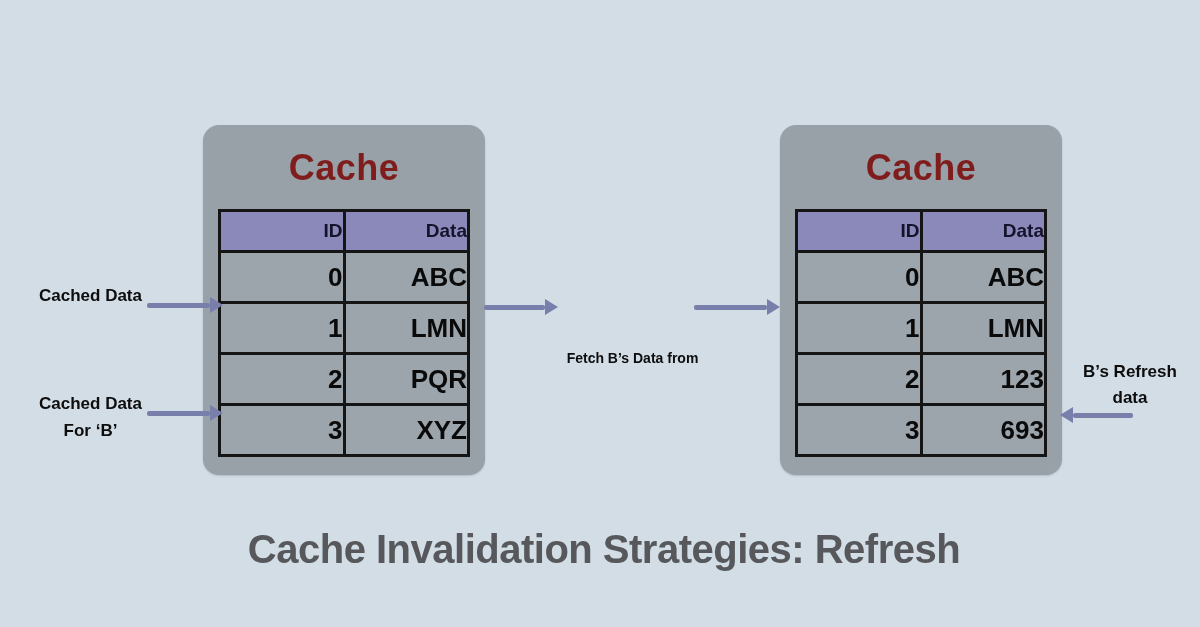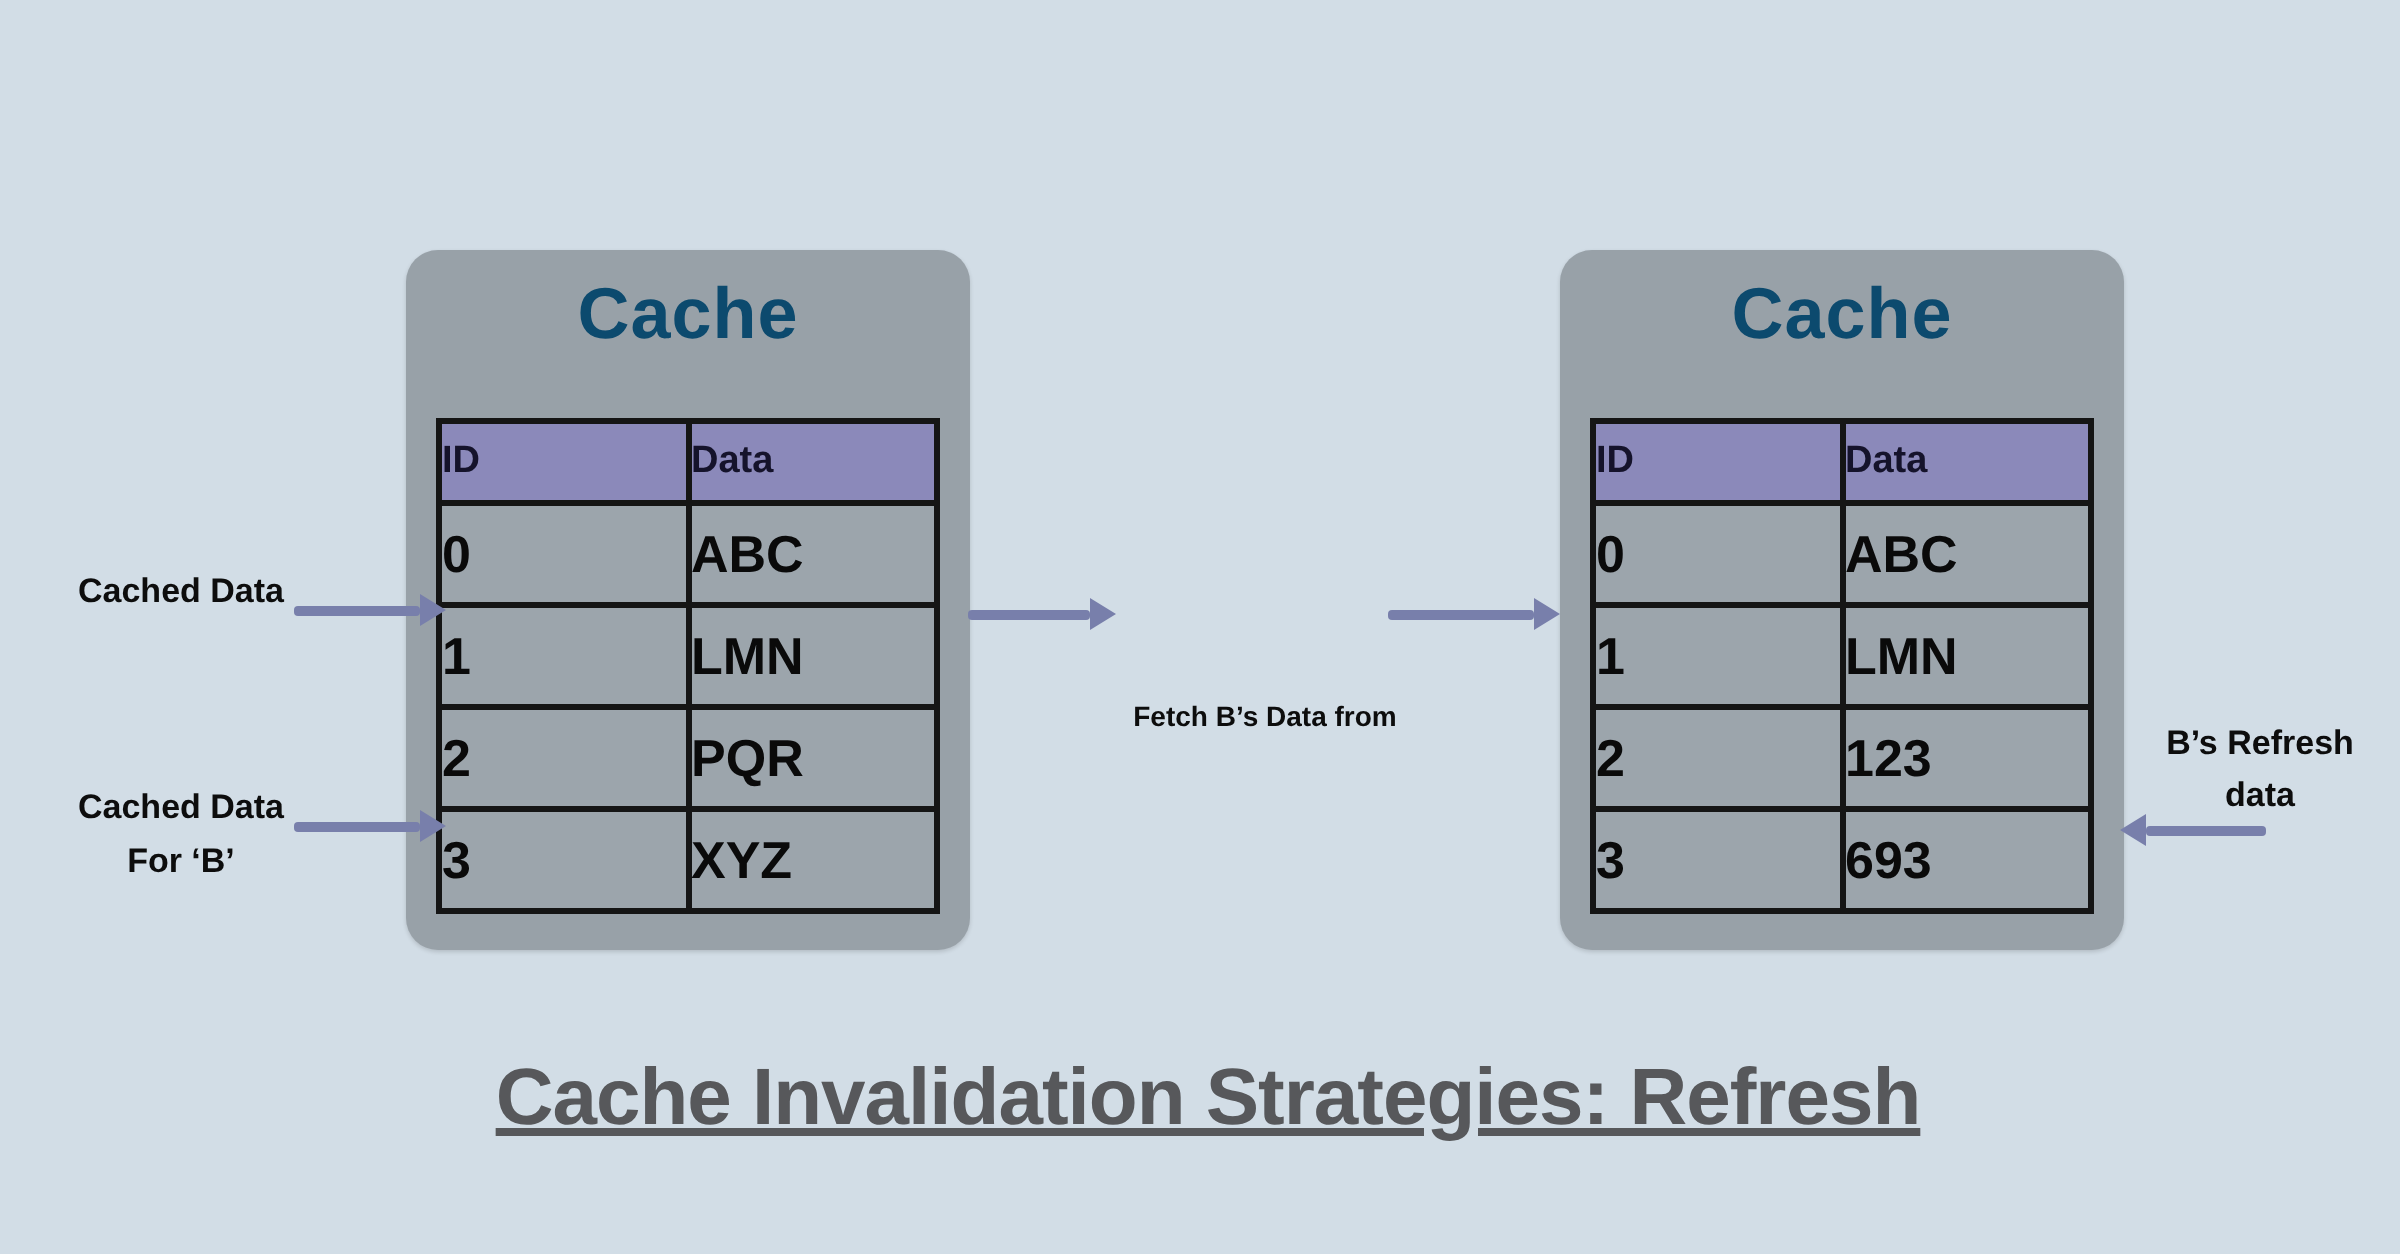--- a/index.html
+++ b/index.html
@@ -19,39 +19,39 @@
     width: 282px;
     height: 350px;
     background: #98a1a8;
     border-radius: 16px;
     box-shadow: 0 1px 2px rgba(0,0,0,0.15);
   }
   .card-left  { left: 203px; }
   .card-right { left: 780px; }
 
   .cache-title {
-    margin-top: 11px;
+    margin-top: 22px;
     text-align: center;
     font-size: 36px;
     font-weight: bold;
-    color: #0c4a6e;
+    color: #7f1d1d;
     letter-spacing: 0.5px;
   }
 
   .cache-table {
     position: absolute;
     left: 15px;
     top: 84px;
     width: 252px;
     border-collapse: collapse;
     table-layout: fixed;
   }
   .cache-table th, .cache-table td {
     border: 3px solid #151515;
-    text-align: left;
+    text-align: right;
     font-weight: bold;
     padding: 0;
   }
   .cache-table th {
     background: #8b89ba;
     height: 38px;
     font-size: 19px;
     color: #15132b;
   }
   .cache-table td {
@@ -109,21 +109,20 @@
   .footer-title {
     position: absolute;
     left: 104px;
     top: 527px;
     width: 1000px;
     text-align: center;
     font-size: 40px;
     font-weight: bold;
     letter-spacing: -0.5px;
     color: #57585b;
-    text-decoration: underline;
   }
 
   .logo {
     position: absolute;
     left: 1032px;
     top: 531px;
     display: flex;
     align-items: center;
   }
   .logo-text { margin-left: 4px; }

